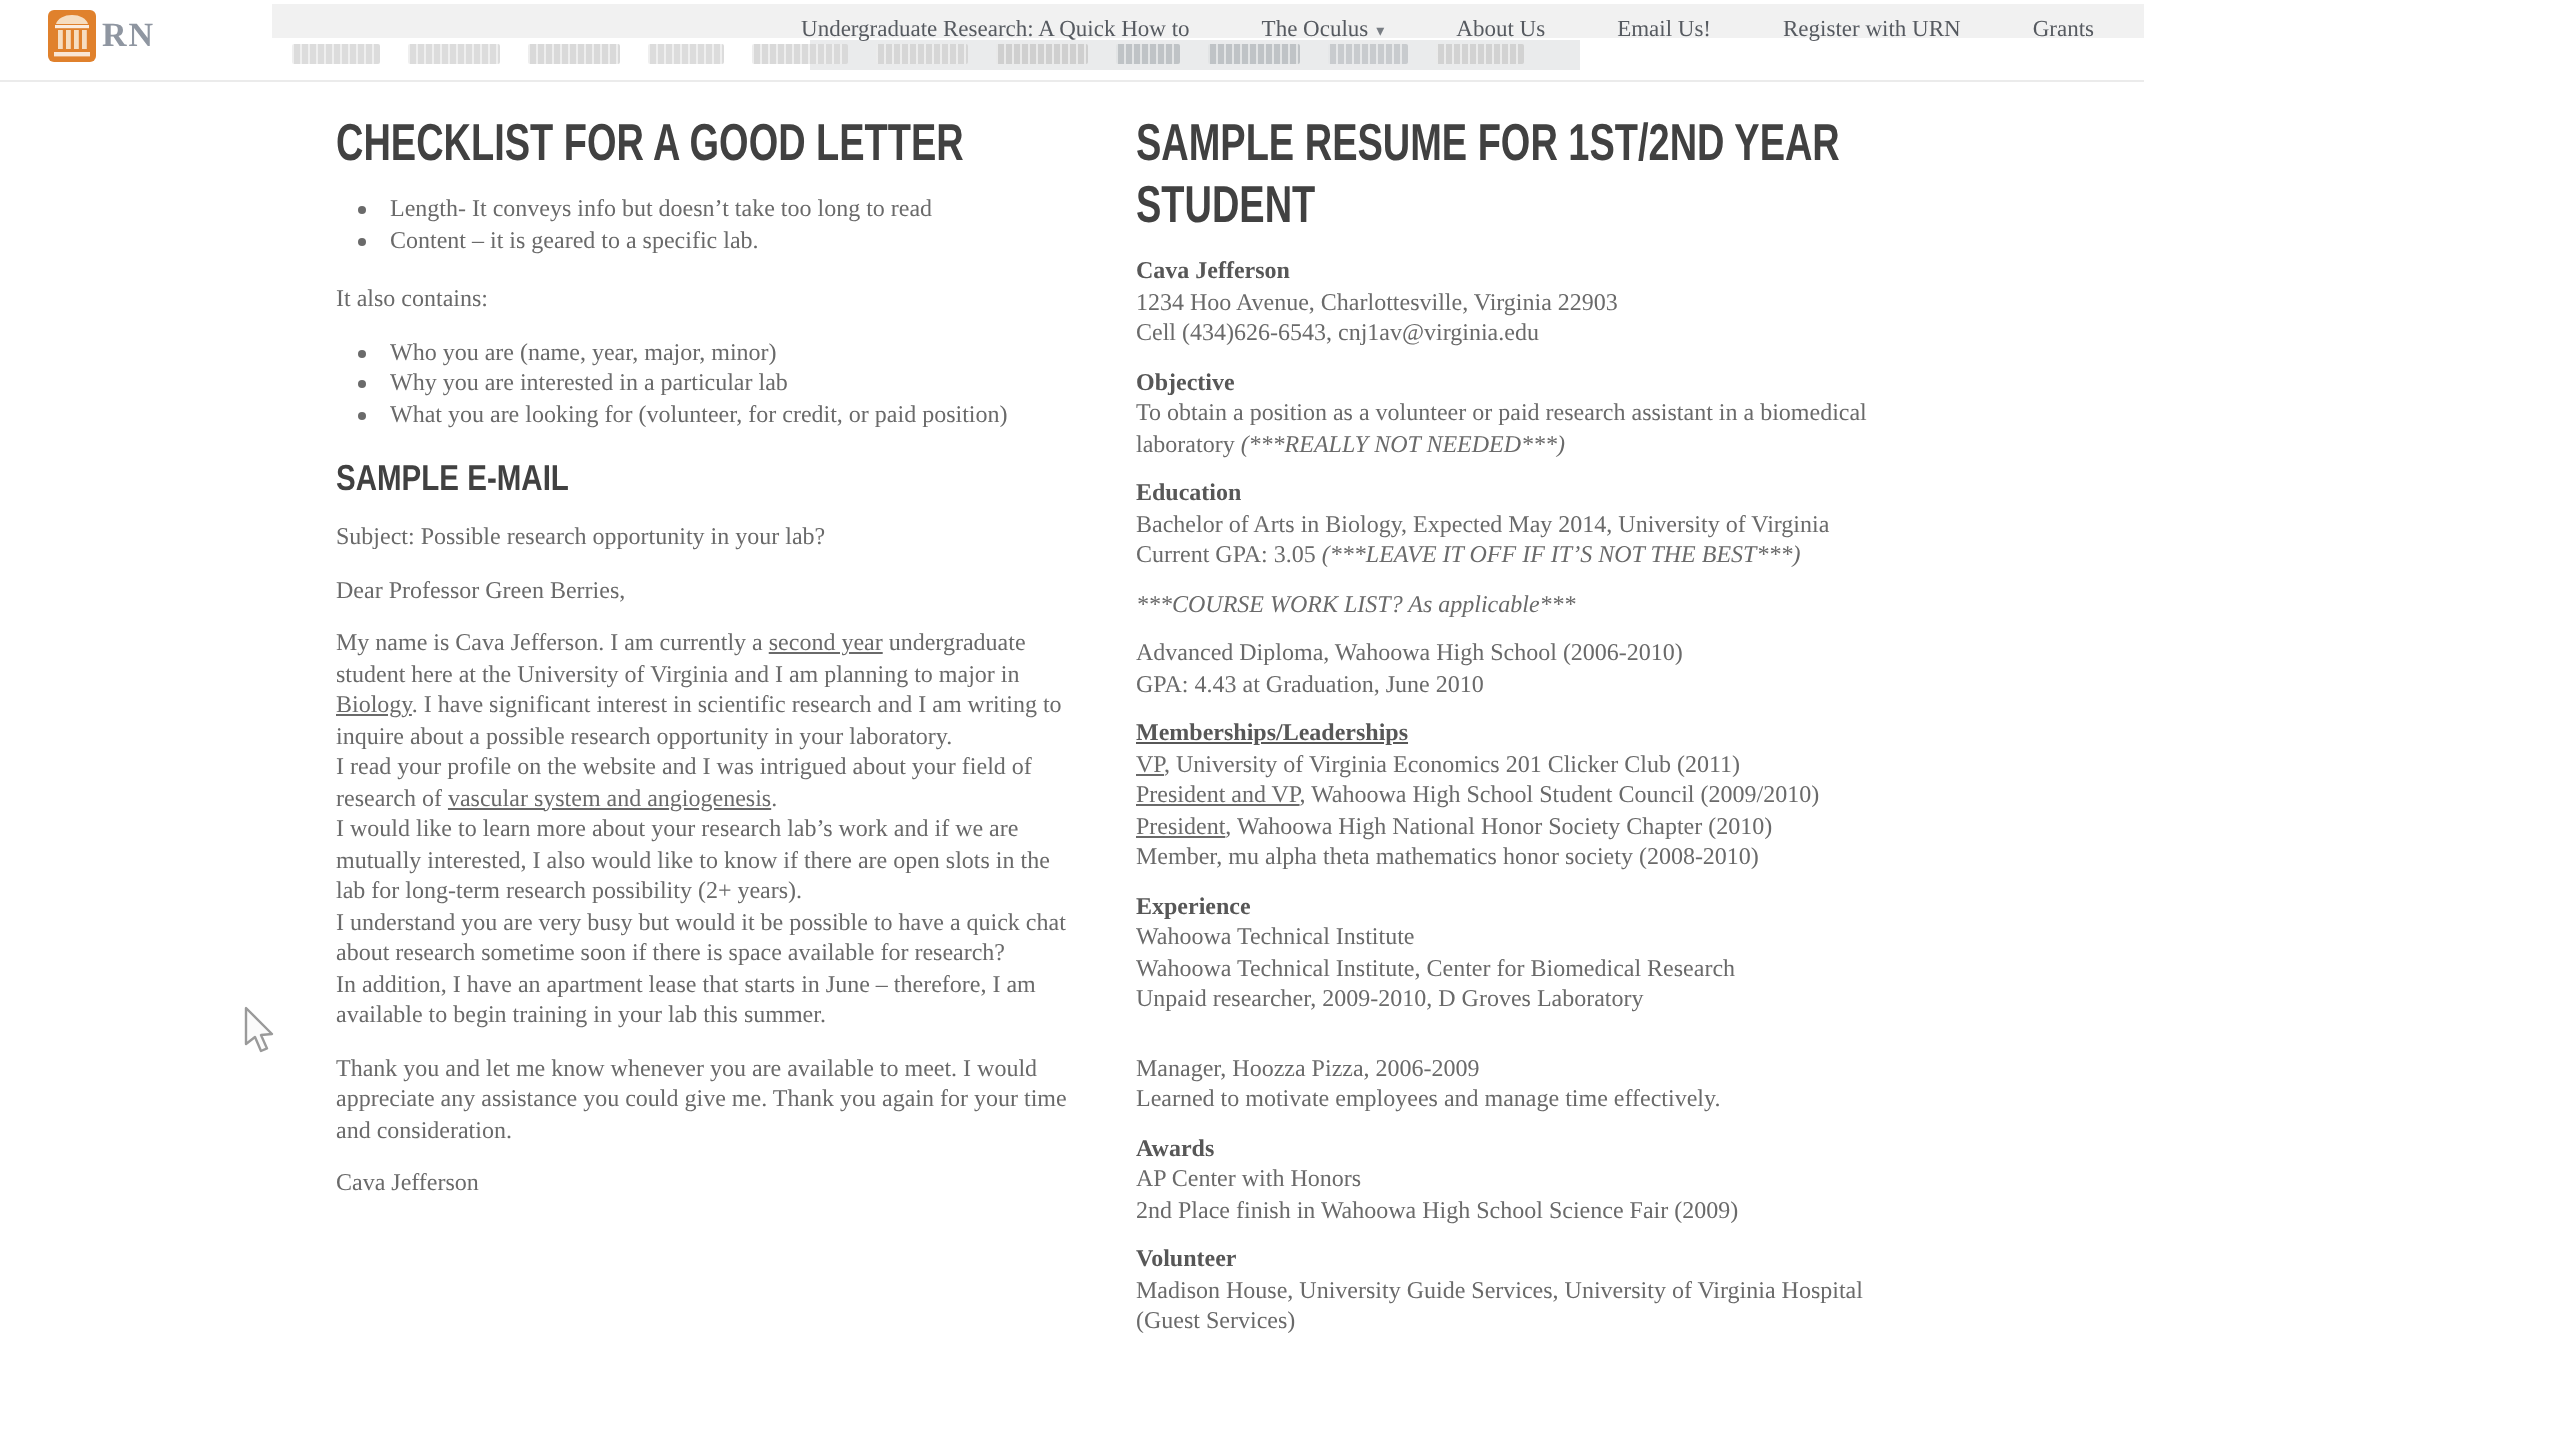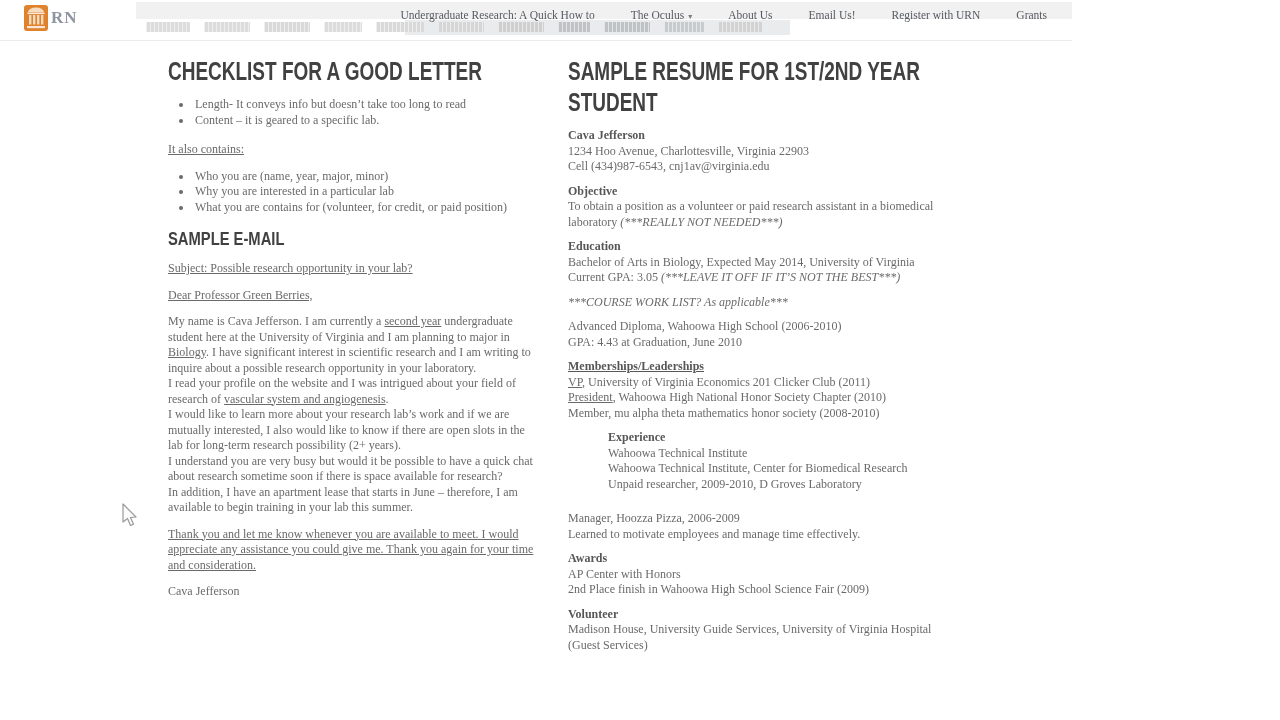--- a/index.html
+++ b/index.html
@@ -27,27 +27,27 @@
   h1.sec,h2.sec{
     font-family:"Liberation Sans", sans-serif;font-weight:bold;color:#414141;
     transform-origin:left top;margin:0;
   }
   h1.sec{font-size:26px;line-height:31px;margin-bottom:10px;transform:scaleX(.73);white-space:nowrap;}
   h1.sec.wrap{white-space:normal;width:500px;}
   h2.sec{font-size:18px;line-height:20px;margin:8px 0 12px;transform:scaleX(.82);white-space:nowrap;}
   .pt,.blist li,.rline{font-size:12px;line-height:15.5px;color:#6a6a6a;}
   ul.blist{margin:9px 0 14px;padding-left:25px;}
   ul.blist li{padding-left:2px;}
-  p.pt{margin:11px 0;text-decoration:underline;}
+  p.pt{margin:11px 0;}
   .email-body{margin:11px 0;}
   .u{text-decoration:underline;}
   .b{font-weight:bold;color:#575757;}
   .i{font-style:italic;text-align:center;}
   .rsection{margin-bottom:9px;}
-  .rsection.lg{margin-bottom:19px;margin-left:40px;}
+  .rsection.lg{margin-bottom:19px;}
   .cursor{position:absolute;left:119px;top:502px;width:20px;height:26px;}
 </style>
 </head>
 <body>
 
 <div class="header">
   <div class="band"></div>
   <div class="subband"></div>
 
   <div class="logo">
@@ -91,21 +91,21 @@
   <section class="col-left">
     <h1 class="sec">CHECKLIST FOR A GOOD LETTER</h1>
     <ul class="blist">
         <li>Length- It conveys info but doesn’t take too long to read</li>
         <li>Content – it is geared to a specific lab.</li>
       </ul>
     <p class="pt">It also contains:</p>
     <ul class="blist">
         <li>Who you are (name, year, major, minor)</li>
         <li>Why you are interested in a particular lab</li>
-        <li>What you are contains for (volunteer, for credit, or paid position)</li>
+        <li>What you are looking for (volunteer, for credit, or paid position)</li>
       </ul>
 
     <h2 class="sec">SAMPLE E-MAIL</h2>
     <p class="pt">Subject: Possible research opportunity in your lab?</p>
     <p class="pt">Dear Professor Green Berries,</p>
     <div class="email-body">
         <div class="rline"><span>My name is Cava Jefferson. I am currently a </span><span class="u">second year</span><span> undergraduate student here at the University of Virginia and I am planning to major in </span><span class="u">Biology</span><span>. I have significant interest in scientific research and I am writing to inquire about a possible research opportunity in your laboratory.</span></div>
         <div class="rline"><span>I read your profile on the website and I was intrigued about your field of research of </span><span class="u">vascular system and angiogenesis</span><span>.</span></div>
         <div class="rline"><span>I would like to learn more about your research lab’s work and if we are mutually interested, I also would like to know if there are open slots in the lab for long-term research possibility (2+ years).</span></div>
         <div class="rline"><span>I understand you are very busy but would it be possible to have a quick chat about research sometime soon if there is space available for research?</span></div>
@@ -116,41 +116,42 @@
         <div class="rline"><span>Cava Jefferson</span></div>
       </div>
   </section>
 
   <section class="col-right">
     <h1 class="sec wrap">SAMPLE RESUME FOR 1ST/2ND YEAR STUDENT</h1>
     <div class="resume">
         <div class="rsection">
           <div class="rline"><span class="b">Cava Jefferson</span></div>
           <div class="rline"><span>1234 Hoo Avenue, Charlottesville, Virginia 22903</span></div>
-          <div class="rline"><span>Cell (434)987-6543, cnj1av@virginia.edu</span></div>
+          <div class="rline"><span>Cell (434)626-6543, cnj1av@virginia.edu</span></div>
         </div>
         <div class="rsection">
           <div class="rline"><span class="b">Objective</span></div>
           <div class="rline"><span>To obtain a position as a volunteer or paid research assistant in a biomedical laboratory </span><span class="i">(***REALLY NOT NEEDED***)</span></div>
         </div>
         <div class="rsection">
           <div class="rline"><span class="b">Education</span></div>
           <div class="rline"><span>Bachelor of Arts in Biology, Expected May 2014, University of Virginia</span></div>
           <div class="rline"><span>Current GPA: 3.05 </span><span class="i">(***LEAVE IT OFF IF IT’S NOT THE BEST***)</span></div>
         </div>
         <div class="rsection">
           <div class="rline"><span class="i">***COURSE WORK LIST? As applicable***</span></div>
         </div>
         <div class="rsection">
           <div class="rline"><span>Advanced Diploma, Wahoowa High School (2006-2010)</span></div>
           <div class="rline"><span>GPA: 4.43 at Graduation, June 2010</span></div>
         </div>
         <div class="rsection">
           <div class="rline"><span class="b u">Memberships/Leaderships</span></div>
           <div class="rline"><span class="u">VP</span><span>, University of Virginia Economics 201 Clicker Club (2011)</span></div>
+          <div class="rline"><span class="u">President and VP</span><span>, Wahoowa High School Student Council (2009/2010)</span></div>
           <div class="rline"><span class="u">President</span><span>, Wahoowa High National Honor Society Chapter (2010)</span></div>
           <div class="rline"><span>Member, mu alpha theta mathematics honor society (2008-2010)</span></div>
         </div>
         <div class="rsection lg">
           <div class="rline"><span class="b">Experience</span></div>
           <div class="rline"><span>Wahoowa Technical Institute</span></div>
           <div class="rline"><span>Wahoowa Technical Institute, Center for Biomedical Research</span></div>
           <div class="rline"><span>Unpaid researcher, 2009-2010, D Groves Laboratory</span></div>
         </div>
         <div class="rsection">

